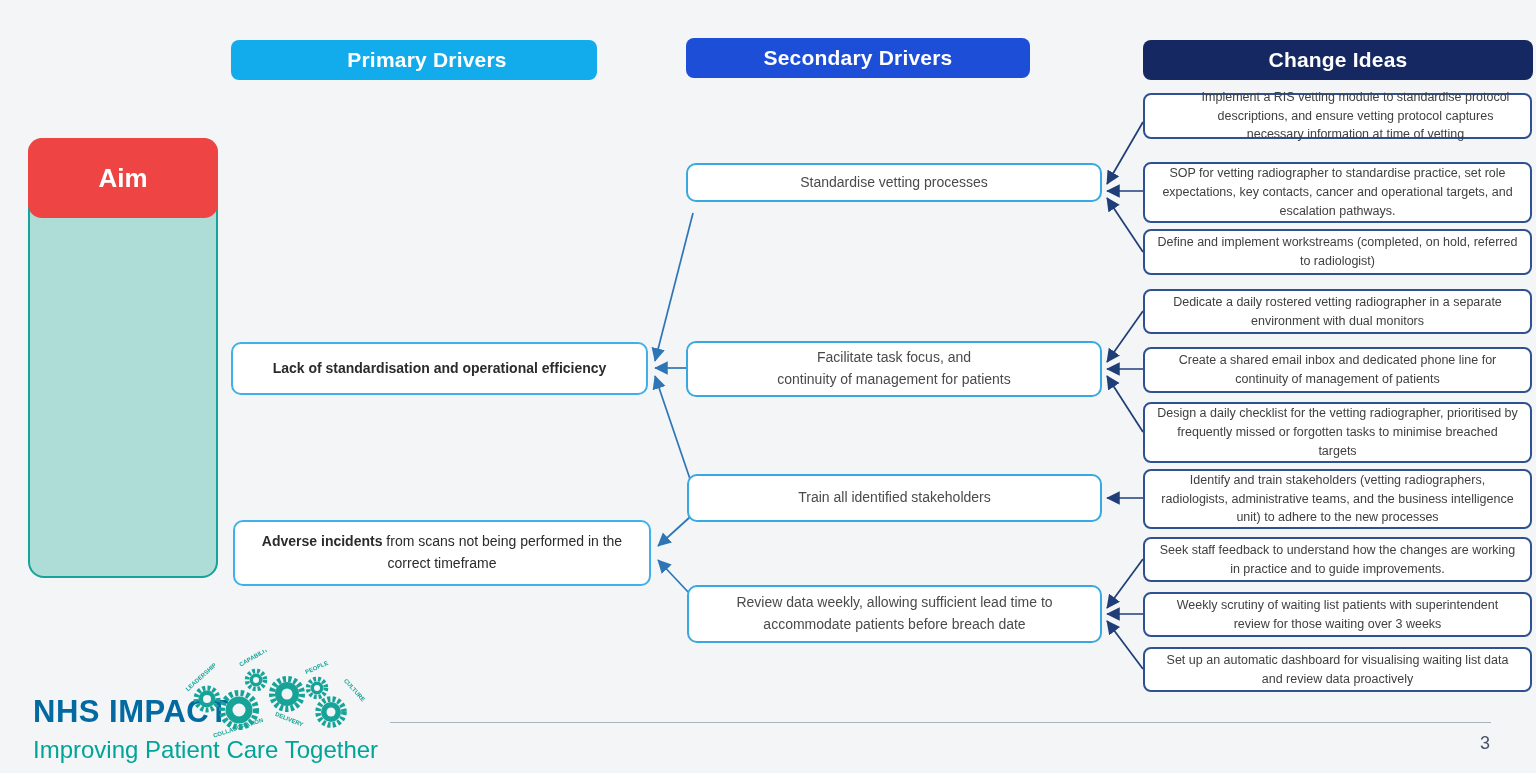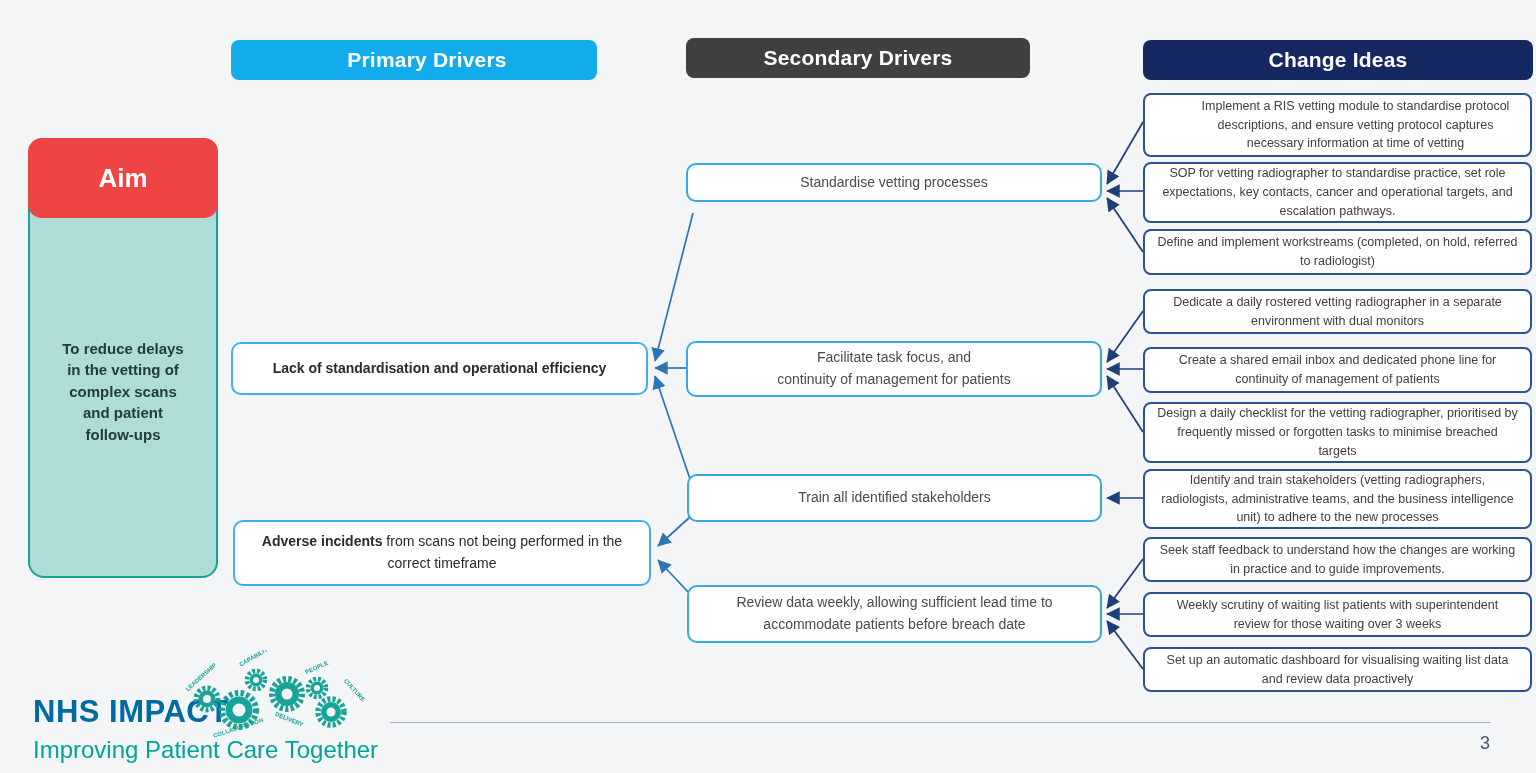--- a/index.html
+++ b/index.html
@@ -8,21 +8,21 @@
     background:#f3f5f6;
     font-family:"Liberation Sans","DejaVu Sans",sans-serif;
     color:#3d3d3d;
   }
   .hdr{
     position:absolute;height:40px;border-radius:8px;
     display:flex;align-items:center;justify-content:center;
     color:#ffffff;font-weight:bold;font-size:21px;letter-spacing:.2px;
   }
   #hdr-primary{left:231px;top:40px;width:340px;background:#12acec;padding-left:26px;}
-  #hdr-secondary{left:686px;top:38px;width:344px;background:#404040;}
+  #hdr-secondary{left:686px;top:38px;width:344px;background:#1d4ed8;}
   #hdr-change{left:1143px;top:40px;width:390px;background:#152861;}
 
   
   .aim-wrap{position:absolute;left:28px;top:138px;width:190px;height:440px;}
   .aim-body{
     position:absolute;left:0;top:0;right:0;bottom:0;
     background:#aedcd6;border:2px solid #16a39a;border-radius:16px;
   }
   .aim-head{
     position:absolute;left:0;top:0;right:0;height:80px;
@@ -50,21 +50,21 @@
   #p1{left:231px;top:342px;width:417px;height:53px;font-weight:bold;}
   #p2{left:233px;top:520px;width:418px;height:66px;}
   #p2 .bold{font-weight:bold;}
 
   #s1{left:686px;top:163px;width:416px;height:39px;}
   #s2{left:686px;top:341px;width:416px;height:56px;}
   #s3{left:687px;top:474px;width:415px;height:48px;}
   #s4{left:687px;top:585px;width:415px;height:58px;}
 
   .cbox{left:1143px;width:389px;}
-  #c0{top:93px;height:64px;padding-left:48px;}
+  #c0{top:93px;height:46px;padding-left:48px;}
   #c1{top:162px;height:61px;}
   #c2{top:229px;height:46px;}
   #c3{top:289px;height:45px;}
   #c4{top:347px;height:46px;}
   #c5{top:402px;height:61px;}
   #c6{top:469px;height:60px;}
   #c7{top:537px;height:45px;}
   #c8{top:592px;height:45px;}
   #c9{top:647px;height:45px;}
 
@@ -88,21 +88,20 @@
 </head>
 <body>
 
 <div class="hdr" id="hdr-primary">Primary Drivers</div>
 <div class="hdr" id="hdr-secondary">Secondary Drivers</div>
 <div class="hdr" id="hdr-change">Change Ideas</div>
 
 <div class="aim-wrap">
   <div class="aim-body"></div>
   <div class="aim-head">Aim</div>
-  <div class="aim-text">To reduce delays in the vetting of complex scans and patient follow-ups</div>
 </div>
 
 <div class="box pbox" id="p1">
   <div>Lack of standardisation and operational efficiency</div>
 </div>
 <div class="box pbox" id="p2">
   <div><span class="bold">Adverse incidents</span><span> from scans not being performed in the correct timeframe</span></div>
 </div>
 
 <div class="box sbox" id="s1">

